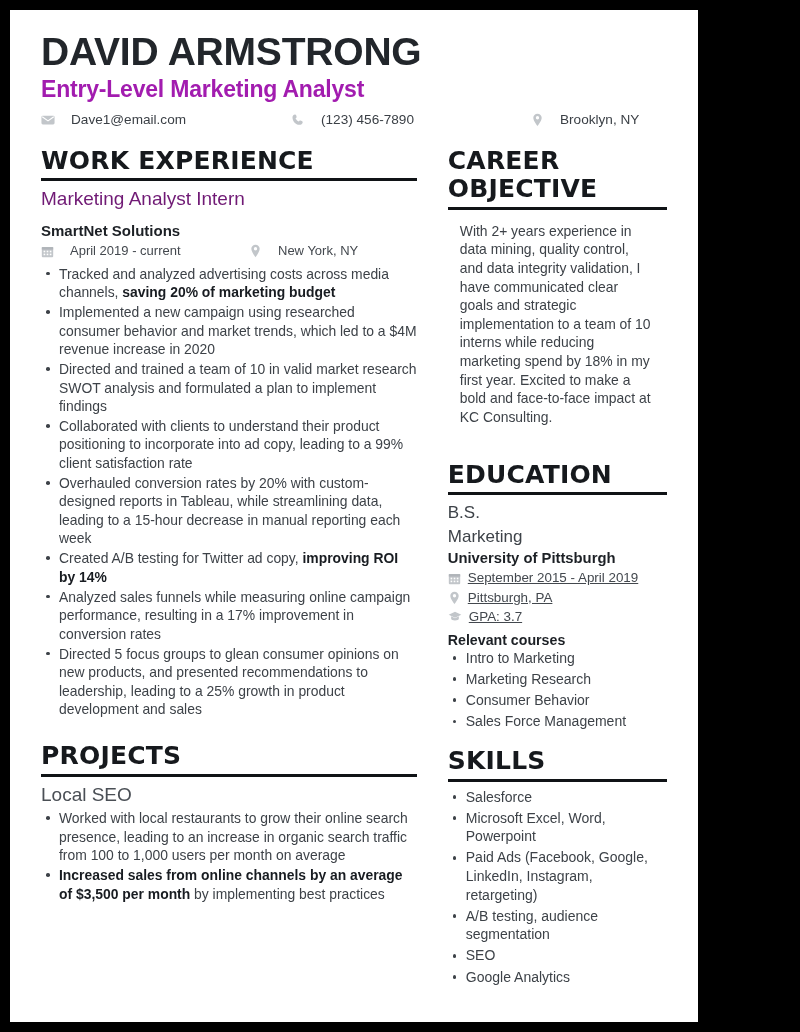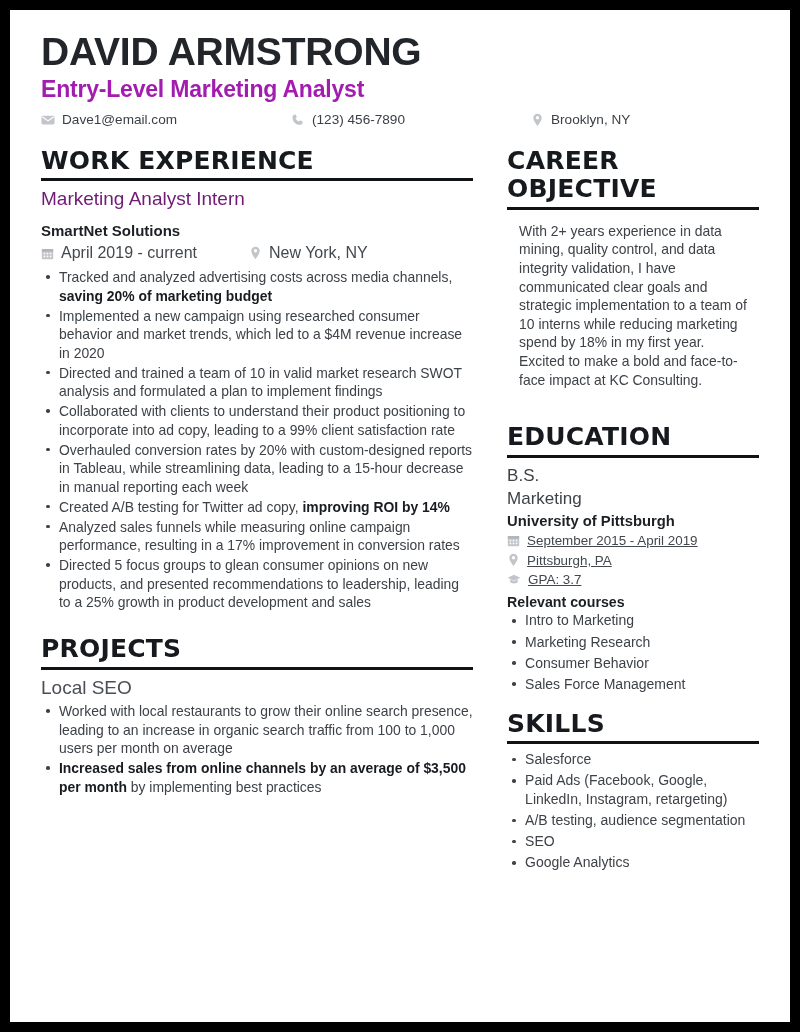--- a/index.html
+++ b/index.html
@@ -10,21 +10,21 @@
   body {
     width: 800px;
     height: 1032px;
     overflow: hidden;
     font-family: "Liberation Sans", sans-serif;
   }
   .page {
     position: absolute;
     left: 10px;
     top: 10px;
-    width: 780px;
+    width: 688px;
     height: 1012px;
     background: #ffffff;
     box-sizing: border-box;
     padding: 22px 22px 0 22px;
     overflow: hidden;
   }
 
   
   .header { padding: 0 9px; }
   .name {
@@ -46,21 +46,21 @@
   .contact-grid {
     display: grid;
     grid-template-columns: 250px 240px auto;
     row-gap: 5px;
     font-size: 13.6px;
     color: #3a3f45;
   }
   .contact-item {
     display: flex;
     align-items: center;
-    gap: 7px;
+    gap: 16px;
     line-height: 1.25;
   }
   .contact-item a {
     color: #2f7ff0;
     text-decoration: underline;
   }
   .ic {
     display: inline-flex;
     align-items: center;
     justify-content: center;
@@ -102,21 +102,21 @@
   }
   .org {
     font-size: 15px;
     font-weight: 700;
     color: #1c2025;
     line-height: 1.3;
     margin: 0 0 3px 0;
   }
   .meta-row {
     display: flex;
-    font-size: 16px;
+    font-size: 13px;
     color: #43484e;
     margin-bottom: 5px;
   }
   .meta-row .contact-item:first-child { width: 208px; }
 
   ul.bul {
     list-style: none;
     margin: 0;
     padding: 0;
   }
@@ -350,20 +350,21 @@
           </ul>
       </section>
 
       <div class="block-gap-sm"></div>
 
       <section>
         <h3 class="sec-title">SKILLS</h3>
         <hr class="sec-rule">
         <ul class="bul">
             <li>Salesforce</li>
+            <li>Microsoft Excel, Word, Powerpoint</li>
             <li>Paid Ads (Facebook, Google, LinkedIn, Instagram, retargeting)</li>
             <li>A/B testing, audience segmentation</li>
             <li>SEO</li>
             <li>Google Analytics</li>
           </ul>
       </section>
     </div>
   </div>
 </div>
 

